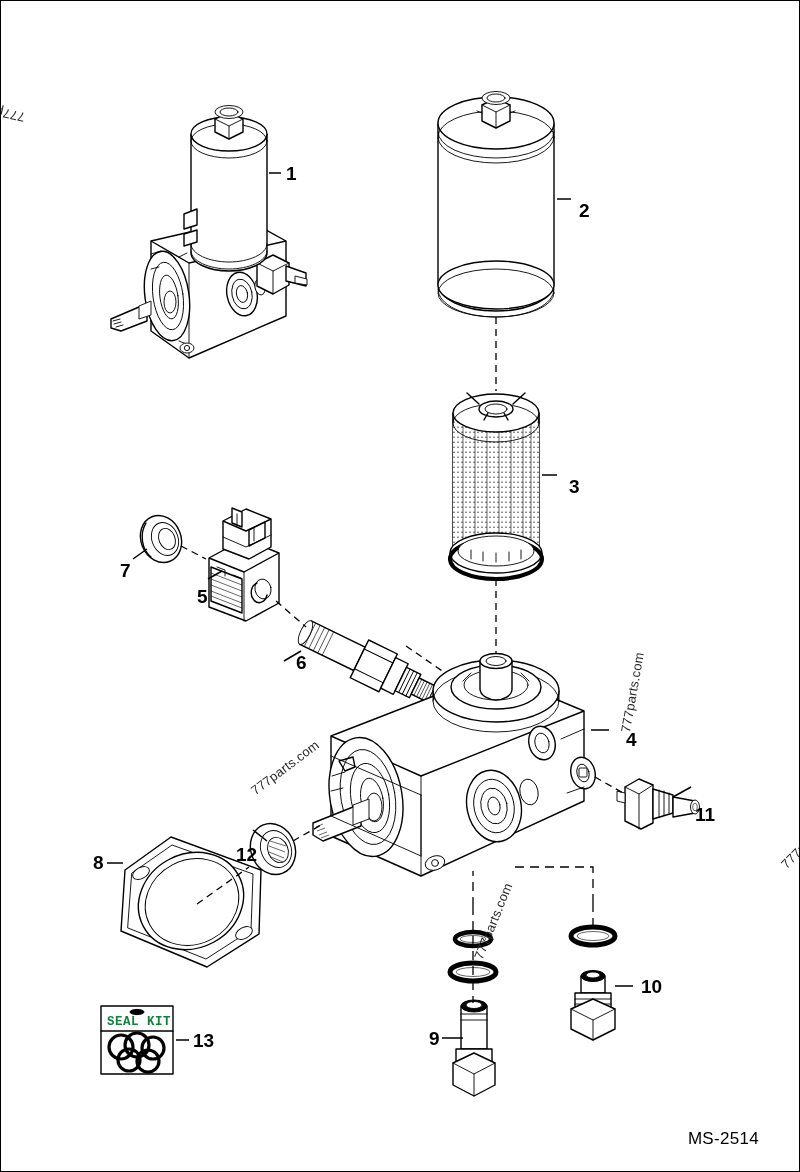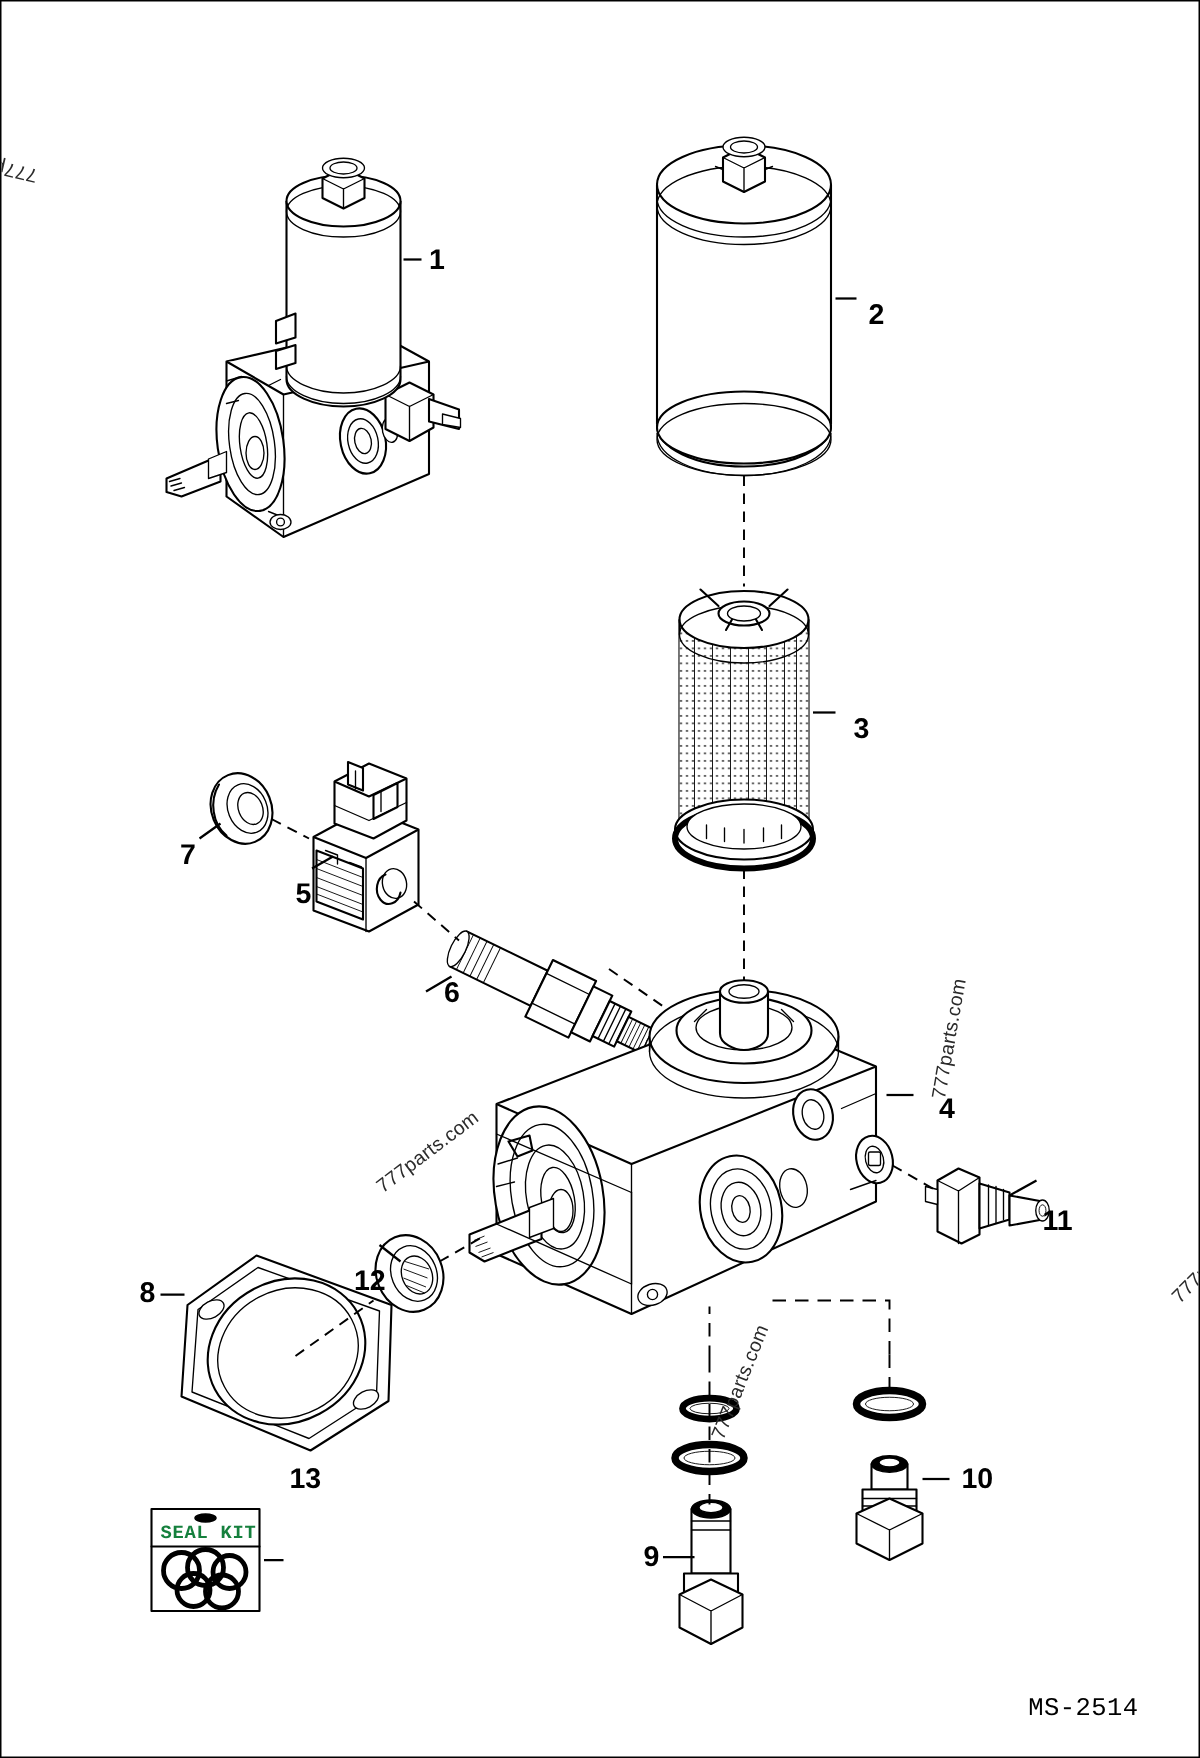--- a/index.html
+++ b/index.html
@@ -29,21 +29,21 @@
     font-weight: bold;
     font-size: 19px;
     color: #000;
     line-height: 1;
     white-space: nowrap;
   }
   .drawing-no {
     position: absolute;
     right: 40px;
     bottom: 22px;
-    font-family: Liberation Mono, monospace;
+    font-family: Liberation Sans, sans-serif;
     font-size: 17px;
     color: #000;
     letter-spacing: .3px;
   }
   .wm {
     position: absolute;
     font-family: "Liberation Sans", sans-serif;
     font-size: 13px;
     color: #2b2b2b;
     white-space: nowrap;
@@ -426,21 +426,21 @@
   <div class="callout" style="left:568px; top:476px;">3</div>
   <div class="callout" style="left:625px; top:729px;">4</div>
   <div class="callout" style="left:196px; top:586px;">5</div>
   <div class="callout" style="left:295px; top:652px;">6</div>
   <div class="callout" style="left:119px; top:560px;">7</div>
   <div class="callout" style="left:92px;  top:852px;">8</div>
   <div class="callout" style="left:428px; top:1028px;">9</div>
   <div class="callout" style="left:640px; top:976px;text-align:right;">10</div>
   <div class="callout" style="left:694px; top:804px;">11</div>
   <div class="callout" style="left:235px; top:844px;">12</div>
-  <div class="callout" style="left:192px; top:976px;">13</div>
+  <div class="callout" style="left:192px; top:1030px;">13</div>
 
   <div class="wm" style="left:22px;  top:124px; transform:rotate(193deg); transform-origin:left top;">777parts.com</div>
   <div class="wm" style="left:247px; top:785px; transform:rotate(-37deg); transform-origin:left top;">777parts.com</div>
   <div class="wm" style="left:617px; top:730px; transform:rotate(-80deg); transform-origin:left top;">777parts.com</div>
   <div class="wm" style="left:470px; top:955px; transform:rotate(-68deg); transform-origin:left top;">777parts.com</div>
   <div class="wm" style="left:777px; top:860px; transform:rotate(-45deg); transform-origin:left top;">777parts.com</div>
 
   <div class="drawing-no">MS-2514</div>
 
 </div>

